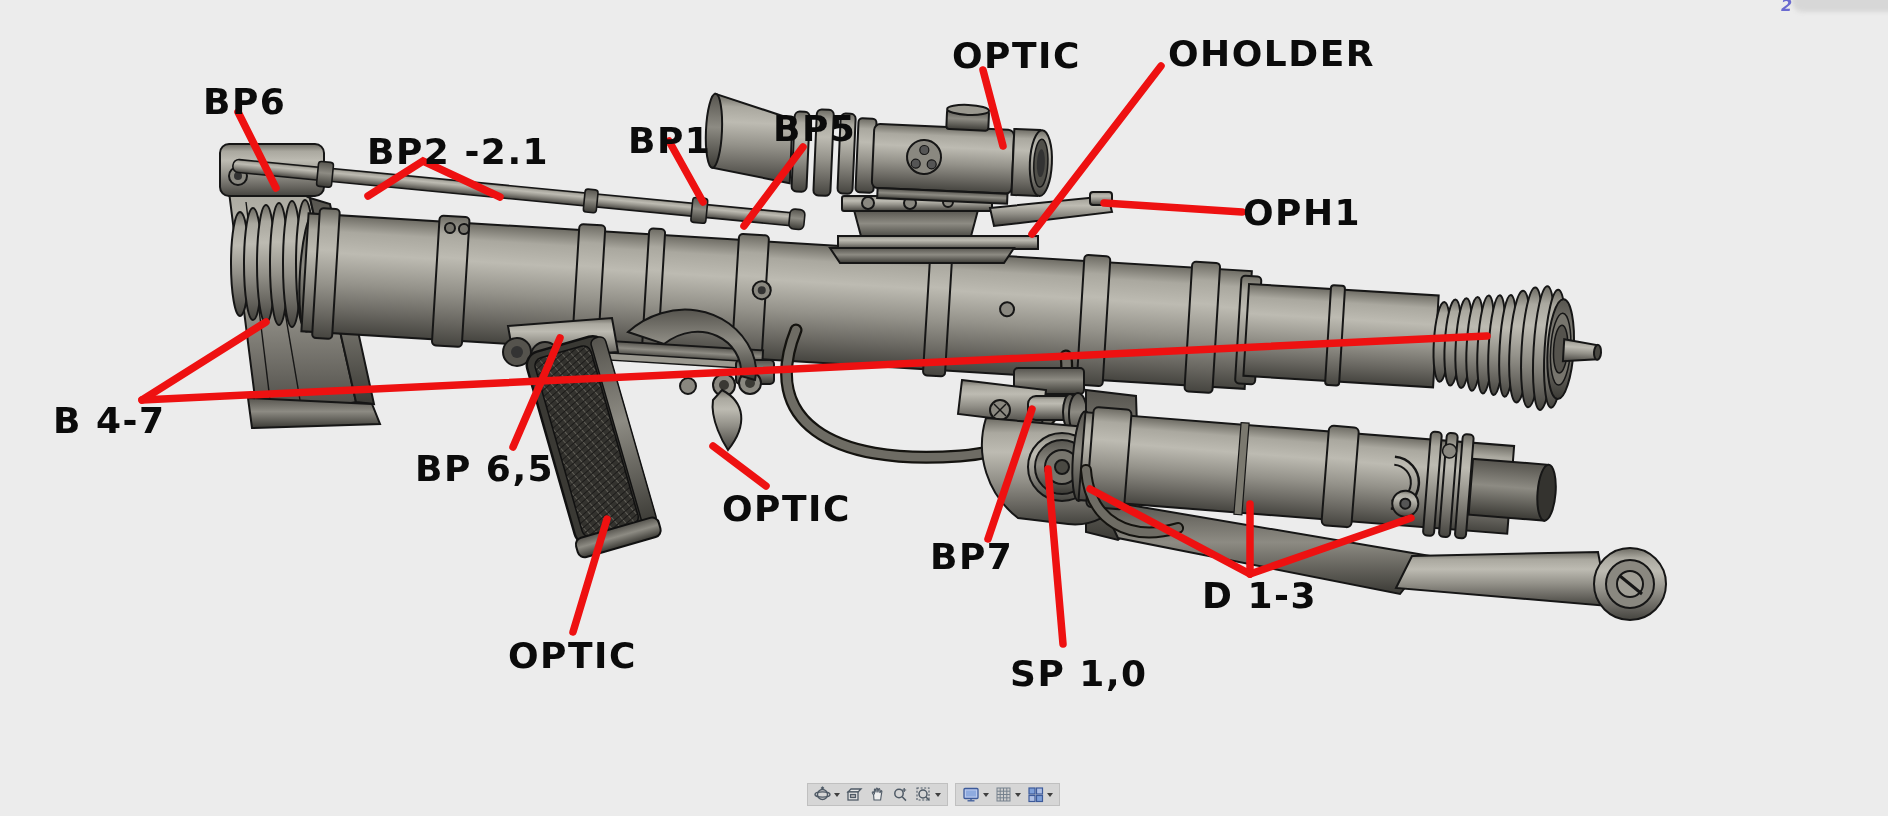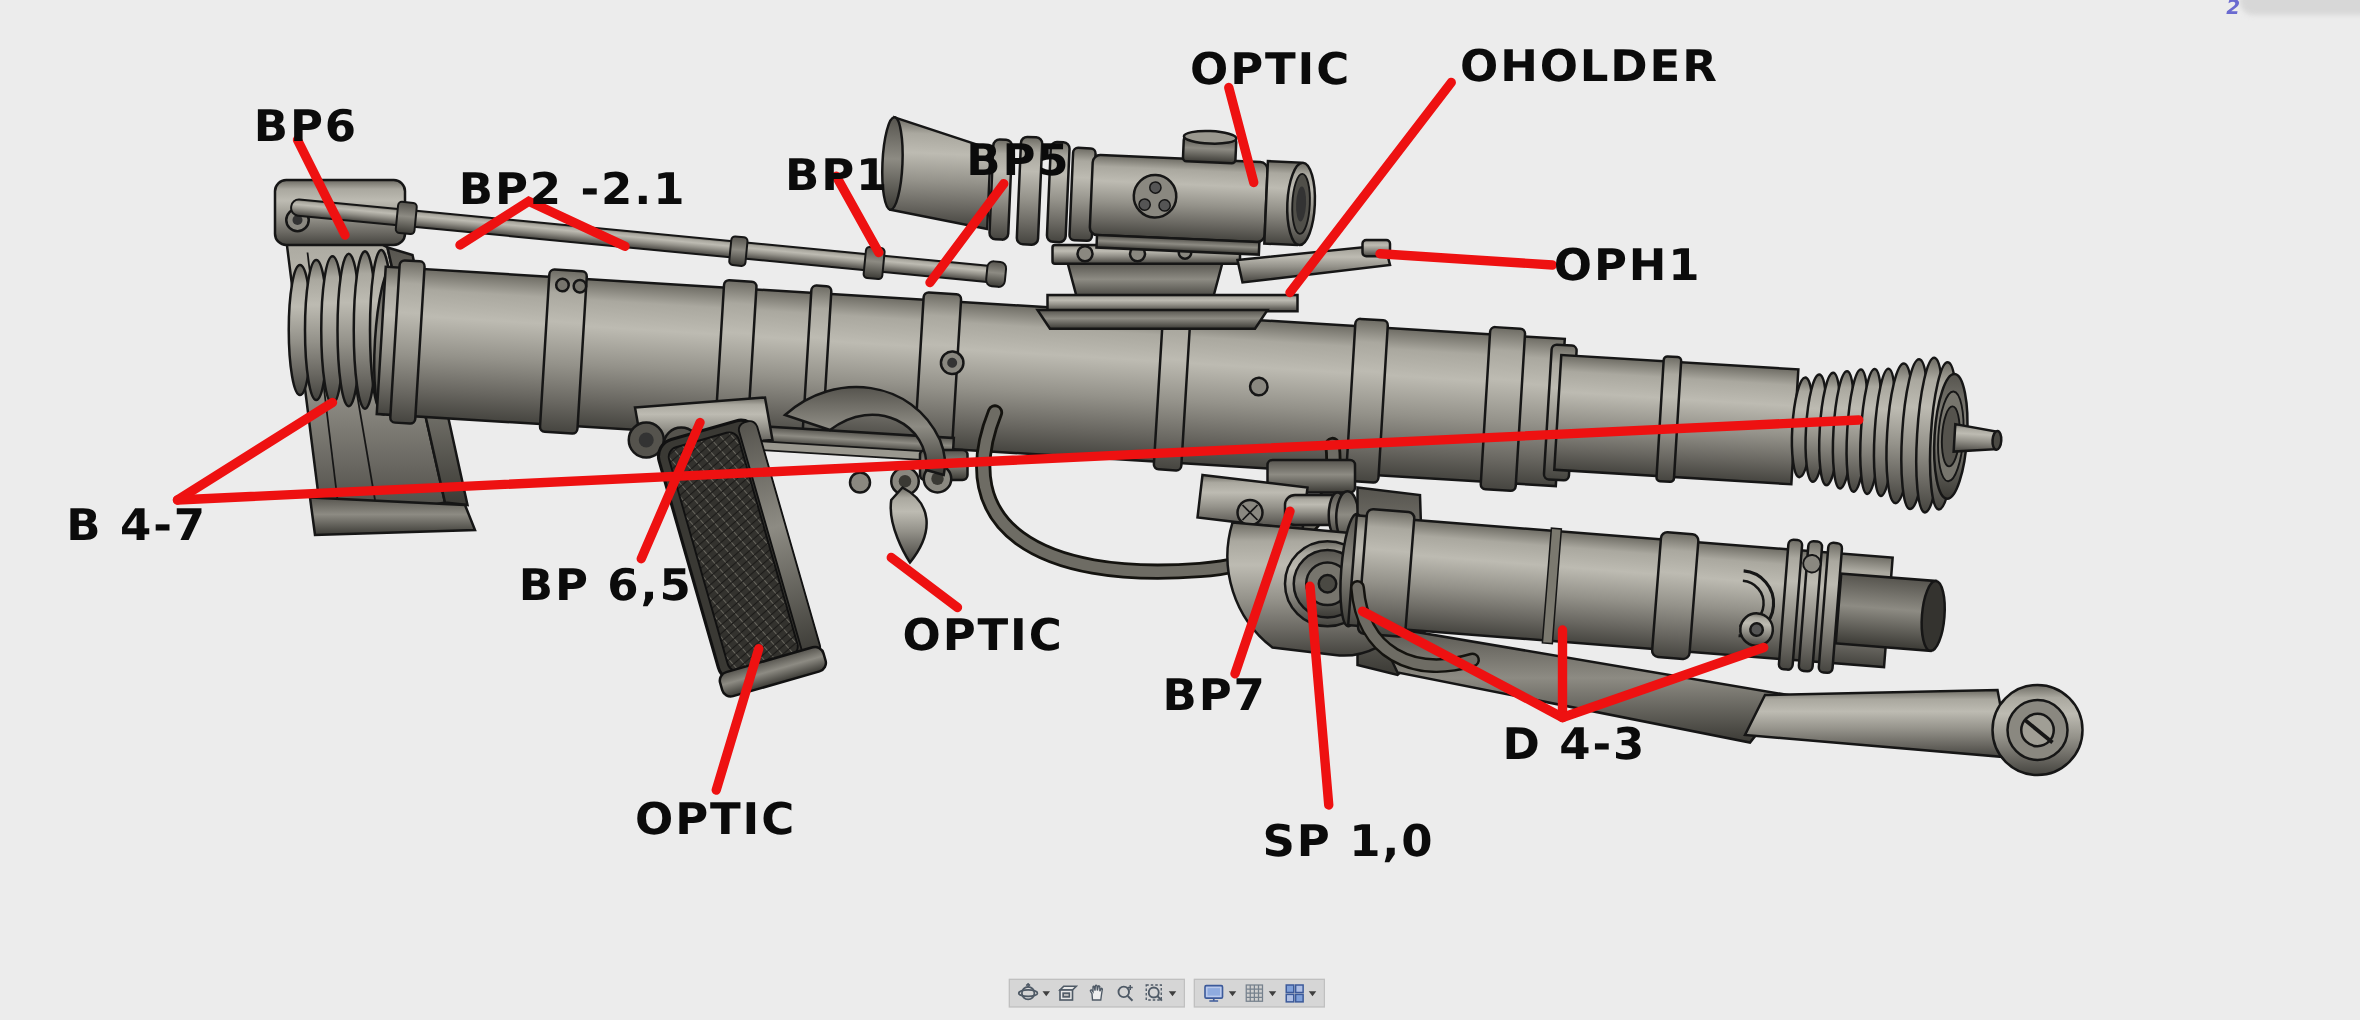--- a/index.html
+++ b/index.html
@@ -269,21 +269,21 @@
   <div class="anno" style="left:773px;top:109px">BP5</div>
   <div class="anno" style="left:952px;top:36px">OPTIC</div>
   <div class="anno" style="left:1168px;top:34px">OHOLDER</div>
   <div class="anno" style="left:1243px;top:193px">OPH1</div>
   <div class="anno" style="left:53px;top:401px">B 4-7</div>
   <div class="anno" style="left:415px;top:449px">BP 6,5</div>
   <div class="anno" style="left:722px;top:489px">OPTIC</div>
   <div class="anno" style="left:508px;top:636px">OPTIC</div>
   <div class="anno" style="left:930px;top:537px">BP7</div>
   <div class="anno" style="left:1010px;top:654px">SP 1,0</div>
-  <div class="anno" style="left:1202px;top:576px">D 4-3</div>
+  <div class="anno" style="left:1202px;top:576px">D 1-3</div>
 
   <div class="navbar">
     <div class="nav-group">
       <div class="nav-btn">
         <span>
           <svg width="17" height="17" viewBox="0 0 17 17" fill="none" stroke="#4f5a66" stroke-width="1.4">
             <circle cx="8.5" cy="8.5" r="5"></circle>
               <ellipse cx="8.5" cy="8.5" rx="7.5" ry="2.6"></ellipse>
             <path d="M 8.5 1.5 L 8.5 4" stroke-width="1.2"></path>
               <path d="M 7 2.5 L 8.5 1 L 10 2.5" fill="none" stroke-width="1.2"></path>

